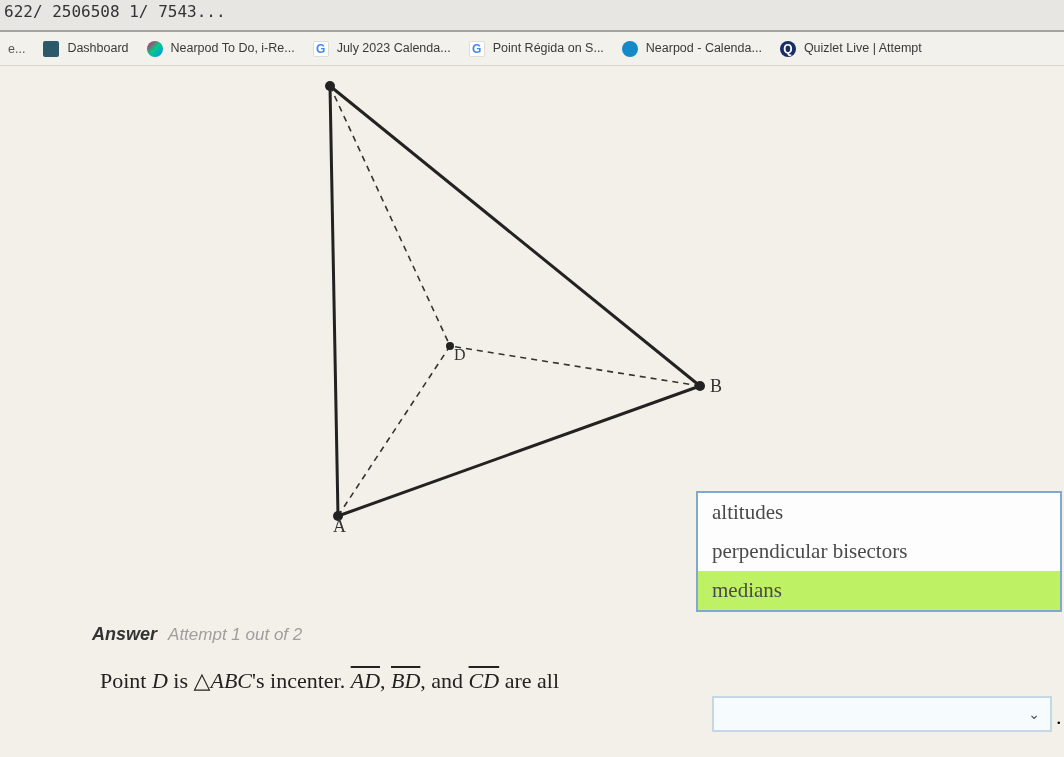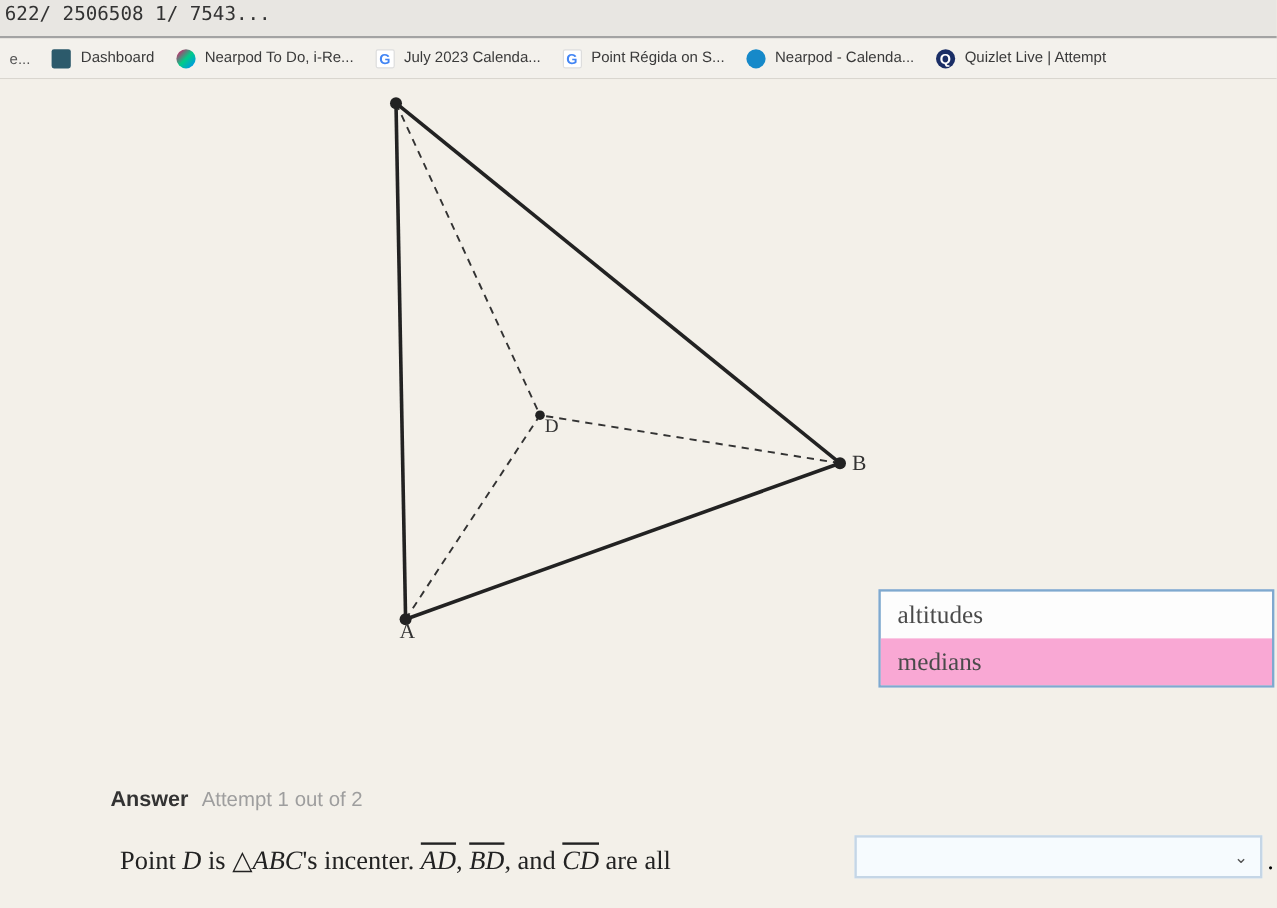--- a/index.html
+++ b/index.html
@@ -56,57 +56,58 @@
     height: calc(100% - 54px);
   }
   .triangle-wrap {
     position: absolute;
     top: 10px;
     left: 270px;
   }
   .answer-row {
     position: absolute;
     left: 92px;
-    top: 590px;
+    top: 558px;
     font-size: 18px;
     color: #333;
+    font-style: italic;
   }
   .answer-row .attempt {
     color: #9e9e9e;
     font-size: 17px;
     margin-left: 6px;
   }
   .question {
     position: absolute;
     left: 100px;
-    top: 638px;
+    top: 602px;
     font-family: Georgia, 'Times New Roman', serif;
     font-size: 22px;
     color: #222;
     white-space: nowrap;
   }
   .overline { text-decoration: overline; }
   .question .tri { display:inline-block; }
   .dropdown-box {
     position: absolute;
     right: 2px;
     top: 425px;
-    width: 330px;
+    width: 366px;
     border: 2px solid #7fa9cf;
     background: #fdfdfd;
     font-family: Georgia, 'Times New Roman', serif;
     font-size: 21px;
     color: #4a4a4a;
   }
   .dd-option {
     padding: 7px 14px;
     cursor: pointer;
   }
   .dd-option.selected {
-    background: #f9a8d4;
+    background: #bef264;
   }
   .select-closed {
     position: absolute;
     left: 712px;
     top: 630px;
     width: 340px;
     height: 36px;
     border: 2px solid #c5d6e6;
     background: #f6fbfe;
     display: flex;
@@ -196,20 +197,21 @@
     <b>Answer</b>
     <span class="attempt">Attempt 1 out of 2</span>
   </div>
 
   <div class="question">
     <span>Point </span><i>D</i><span> is </span><span class="tri">△</span><i>ABC</i><span>'s incenter. </span><span class="overline"><i>AD</i></span><span>, </span><span class="overline"><i>BD</i></span><span>, and </span><span class="overline"><i>CD</i></span><span> are all</span>
   </div>
 
   <div class="dropdown-box">
     <div class="dd-option">altitudes</div>
+    <div class="dd-option">perpendicular bisectors</div>
     <div class="dd-option selected">medians</div>
   </div>
 
   <div class="select-closed">
     <span></span>
     <span class="chev">⌄</span>
   </div>
 
   <span class="period">.</span>
 

